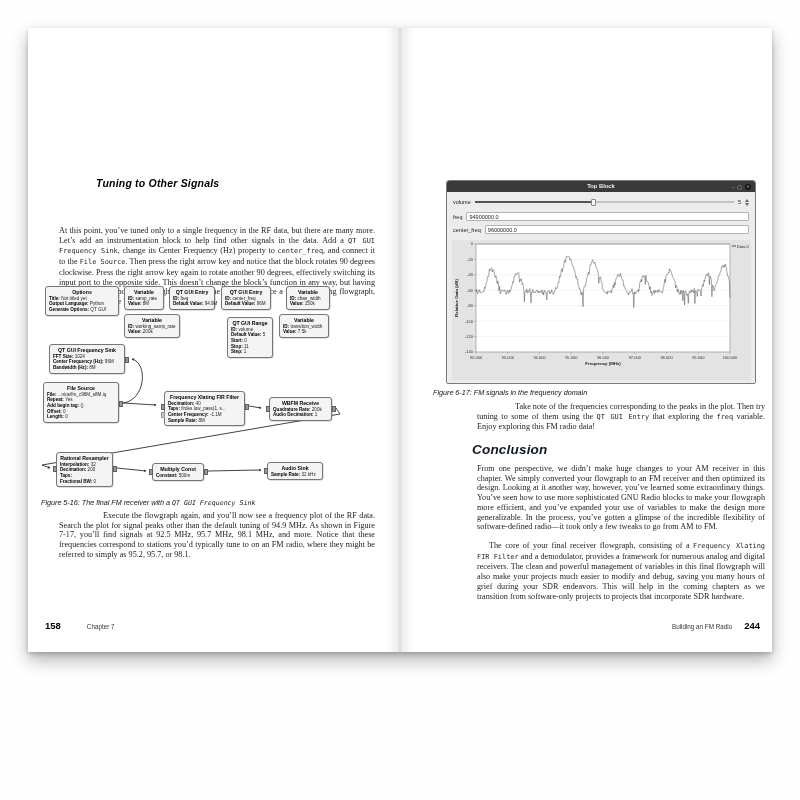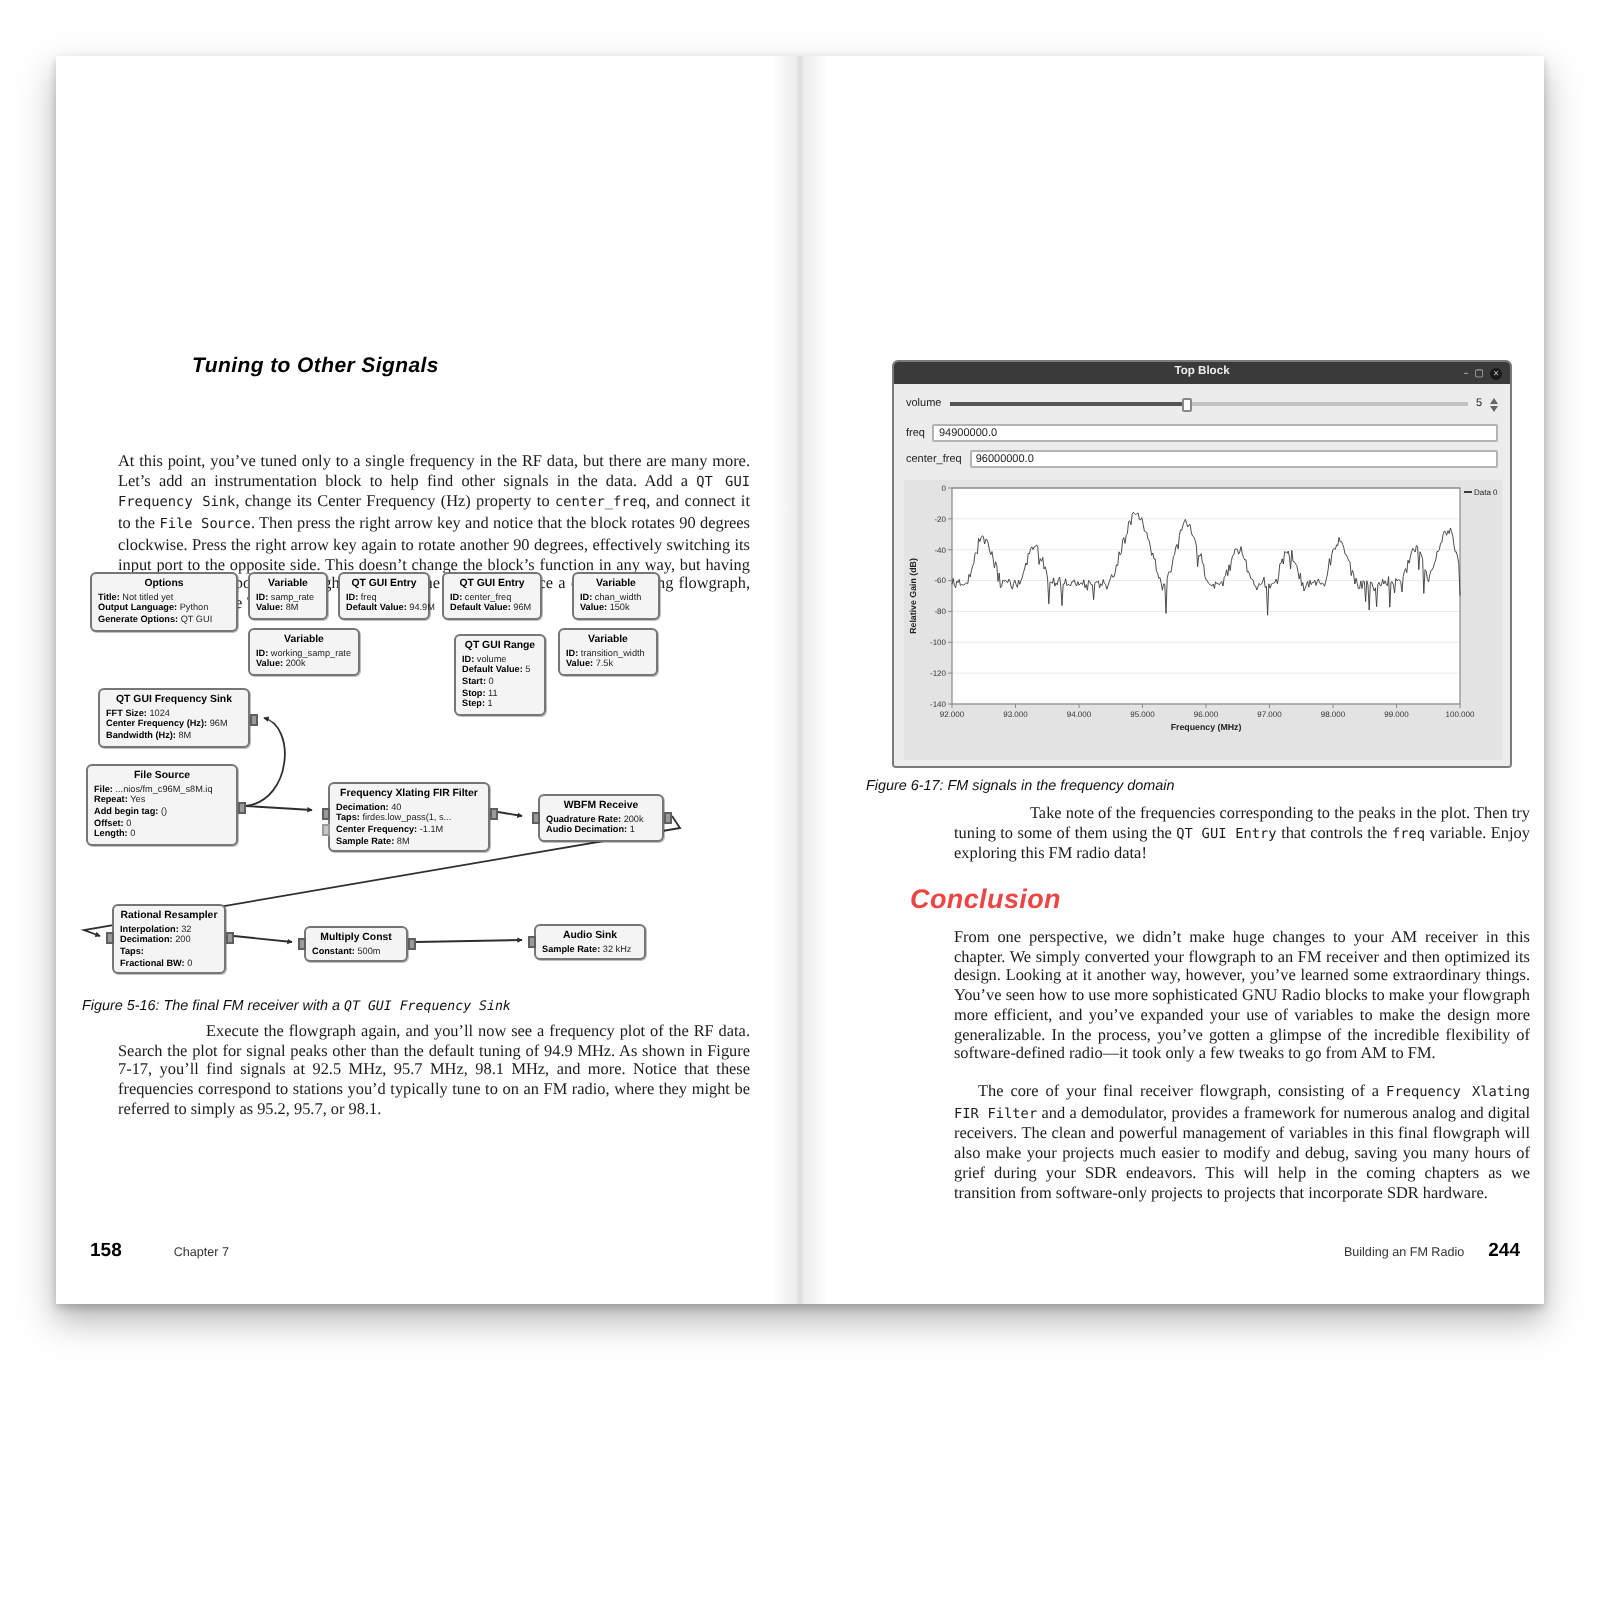--- a/index.html
+++ b/index.html
@@ -12,21 +12,21 @@
             background:linear-gradient(to right, rgba(0,0,0,0) 0%, rgba(0,0,0,0.07) 42%, rgba(0,0,0,0.14) 50%, rgba(0,0,0,0.07) 58%, rgba(0,0,0,0) 100%);
             pointer-events:none; }
 
   .page { position:absolute; top:0; width:372px; height:624px; }
   .page-left { left:0; }
   .page-right { left:372px; }
 
   .bhead { position:absolute; font-family:"Liberation Sans", sans-serif; font-weight:bold; font-style:italic;
            font-size:10.5px; color:#000; letter-spacing:0.2px;text-align:right; }
   .ahead { position:absolute; font-family:"Liberation Sans", sans-serif; font-weight:bold; font-style:italic;
-           font-size:13.5px; color:#ef4444; letter-spacing:0.2px; }
+           font-size:13.5px; color:#0f172a; letter-spacing:0.2px;margin-left:17px; }
 
   .body { position:absolute; font-size:8.2px; line-height:9.7px; color:#1c1c1c; text-align:justify; }
   .code { font-family:"DejaVu Sans Mono", monospace; font-size:6.9px; }
   .caption { position:absolute; font-family:"Liberation Sans", sans-serif; font-style:italic; font-size:7.2px; color:#111; }
   .caption .code { font-style:italic; font-size:6.6px; }
 
   
   .lp-heading { left:68px; top:149px; }
   .lp-para1   { left:31px; top:170px; width:316px;margin-top:28px; }
   .flowgraph  { position:absolute; left:12px; top:255px; width:355px; height:212px; }
@@ -304,21 +304,21 @@
                 <text x="6" y="58" text-anchor="middle" font-size="4.4" font-weight="bold" fill="#222" font-family="Liberation Sans, sans-serif" transform="rotate(-90 6 58)">Relative Gain (dB)</text>
                 <line x1="280" x2="284" y1="6" y2="6" stroke="#3a3a3a" stroke-width="0.9"></line>
                 <text x="285" y="7.6" font-size="4" fill="#222" font-family="Liberation Sans, sans-serif">Data 0</text>
                 <polyline points="24.0,52.2 24.6,49.2 25.2,52.7 25.8,53.9 26.4,50.5 27.0,51.3 27.6,49.7 28.2,52.8 28.8,52.2 29.4,52.5 30.0,52.5 30.7,51.7 31.3,51.5 31.9,51.8 32.5,47.2 33.1,48.5 33.7,45.4 34.3,43.0 34.9,41.8 35.5,36.7 36.1,36.3 36.7,36.9 37.3,29.2 37.9,30.8 38.5,29.0 39.1,27.9 39.7,28.3 40.3,32.0 40.9,29.6 41.5,29.9 42.1,31.6 42.7,35.0 43.4,37.4 44.0,35.8 44.6,39.7 45.2,43.9 45.8,40.9 46.4,42.7 47.0,50.7 47.6,46.5 48.2,53.9 48.8,53.2 49.4,50.1 50.0,50.6 50.6,50.2 51.2,50.5 51.8,51.4 52.4,49.6 53.0,50.6 53.6,53.5 54.2,54.6 54.8,51.7 55.4,50.1 56.1,52.3 56.7,53.7 57.3,50.0 57.9,52.1 58.5,50.4 59.1,48.8 59.7,46.2 60.3,44.5 60.9,41.5 61.5,42.5 62.1,36.7 62.7,36.9 63.3,34.4 63.9,33.4 64.5,34.8 65.1,33.4 65.7,33.3 66.3,32.4 66.9,33.6 67.5,42.2 68.1,39.3 68.8,40.6 69.4,38.7 70.0,44.5 70.6,43.4 71.2,45.5 71.8,49.6 72.4,61.9 73.0,51.1 73.6,51.1 74.2,51.7 74.8,48.9 75.4,53.1 76.0,51.5 76.6,52.4 77.2,49.8 77.8,48.5 78.4,53.1 79.0,62.8 79.6,52.0 80.2,52.0 80.8,49.4 81.5,52.9 82.1,52.2 82.7,52.4 83.3,53.0 83.9,50.9 84.5,50.9 85.1,49.9 85.7,51.9 86.3,53.0 86.9,50.8 87.5,52.6 88.1,51.8 88.7,51.4 89.3,52.3 89.9,49.9 90.5,53.8 91.1,52.3 91.7,55.1 92.3,50.2 92.9,50.7 93.5,52.3 94.2,52.4 94.8,59.8 95.4,51.6 96.0,50.9 96.6,51.1 97.2,50.5 97.8,53.9 98.4,51.9 99.0,52.8 99.6,49.8 100.2,51.7 100.8,52.2 101.4,54.6 102.0,52.9 102.6,51.0 103.2,49.3 103.8,47.3 104.4,48.6 105.0,48.4 105.6,46.2 106.2,42.4 106.9,42.7 107.5,35.9 108.1,37.4 108.7,36.4 109.3,30.1 109.9,28.8 110.5,31.7 111.1,27.6 111.7,26.7 112.3,20.8 112.9,20.4 113.5,22.4 114.1,17.1 114.7,16.1 115.3,16.9 115.9,17.4 116.5,16.7 117.1,16.6 117.7,19.8 118.3,19.9 118.9,18.8 119.6,22.2 120.2,25.6 120.8,25.9 121.4,26.2 122.0,29.5 122.6,30.4 123.2,33.5 123.8,37.7 124.4,36.5 125.0,39.6 125.6,39.5 126.2,45.6 126.8,46.5 127.4,49.2 128.0,48.7 128.6,51.7 129.2,55.1 129.8,51.9 130.4,52.2 131.0,66.7 131.6,49.2 132.3,46.1 132.9,45.9 133.5,46.1 134.1,42.4 134.7,38.3 135.3,37.2 135.9,33.5 136.5,32.2 137.1,34.4 137.7,27.7 138.3,24.9 138.9,25.1 139.5,22.5 140.1,20.9 140.7,19.7 141.3,21.8 141.9,23.4 142.5,22.4 143.1,22.3 143.7,26.5 144.3,28.0 145.0,28.6 145.6,30.3 146.2,32.9 146.8,43.3 147.4,37.7 148.0,38.0 148.6,36.8 149.2,41.7 149.8,42.0 150.4,48.1 151.0,49.9 151.6,50.2 152.2,51.6 152.8,52.0 153.4,52.7 154.0,52.9 154.6,52.0 155.2,54.2 155.8,50.9 156.4,51.8 157.0,51.8 157.7,52.4 158.3,51.3 158.9,50.8 159.5,53.0 160.1,48.7 160.7,47.9 161.3,44.9 161.9,47.8 162.5,42.4 163.1,45.3 163.7,40.3 164.3,37.9 164.9,37.5 165.5,34.5 166.1,34.5 166.7,34.7 167.3,37.1 167.9,35.9 168.5,33.3 169.1,36.6 169.7,38.7 170.4,40.0 171.0,39.9 171.6,46.1 172.2,45.6 172.8,47.1 173.4,49.3 174.0,49.5 174.6,50.3 175.2,52.8 175.8,53.0 176.4,55.0 177.0,53.3 177.6,51.7 178.2,52.5 178.8,52.0 179.4,50.5 180.0,48.6 180.6,53.8 181.2,53.1 181.8,67.6 182.4,51.9 183.1,54.1 183.7,52.0 184.3,51.7 184.9,51.6 185.5,51.1 186.1,49.6 186.7,51.9 187.3,48.4 187.9,41.9 188.5,41.7 189.1,39.4 189.7,42.0 190.3,35.8 190.9,36.1 191.5,36.7 192.1,35.5 192.7,38.4 193.3,44.4 193.9,35.2 194.5,40.7 195.1,40.8 195.8,42.0 196.4,42.8 197.0,45.9 197.6,49.5 198.2,46.6 198.8,52.9 199.4,51.3 200.0,55.5 200.6,54.1 201.2,52.4 201.8,50.7 202.4,53.6 203.0,50.1 203.6,52.3 204.2,51.2 204.8,51.3 205.4,50.1 206.0,52.7 206.6,50.7 207.2,49.5 207.8,51.3 208.5,52.2 209.1,51.4 209.7,52.0 210.3,53.1 210.9,50.5 211.5,48.2 212.1,44.6 212.7,39.3 213.3,42.6 213.9,37.1 214.5,34.7 215.1,34.3 215.7,34.6 216.3,32.4 216.9,32.8 217.5,28.7 218.1,30.9 218.7,30.7 219.3,32.1 219.9,33.9 220.5,37.0 221.2,37.4 221.8,38.9 222.4,40.4 223.0,40.9 223.6,47.8 224.2,45.2 224.8,46.8 225.4,52.0 226.0,49.1 226.6,51.7 227.2,54.2 227.8,54.3 228.4,50.5 229.0,54.3 229.6,50.3 230.2,50.9 230.8,60.8 231.4,50.4 232.0,52.7 232.6,65.0 233.2,51.0 233.9,51.3 234.5,53.6 235.1,55.5 235.7,53.9 236.3,63.3 236.9,52.4 237.5,51.2 238.1,52.8 238.7,52.7 239.3,49.7 239.9,52.0 240.5,50.4 241.1,51.9 241.7,52.9 242.3,48.3 242.9,63.6 243.5,51.0 244.1,50.9 244.7,52.4 245.3,56.4 245.9,49.3 246.6,50.5 247.2,49.8 247.8,50.0 248.4,51.2 249.0,56.0 249.6,48.3 250.2,45.7 250.8,44.3 251.4,46.3 252.0,40.1 252.6,41.6 253.2,38.2 253.8,35.8 254.4,34.2 255.0,35.1 255.6,36.0 256.2,32.7 256.8,33.4 257.4,44.8 258.0,35.9 258.6,37.3 259.3,39.3 259.9,56.7 260.5,44.8 261.1,45.6 261.7,49.7 262.3,50.9 262.9,47.3 263.5,45.2 264.1,44.9 264.7,43.6 265.3,41.3 265.9,39.9 266.5,35.7 267.1,35.8 267.7,34.6 268.3,31.6 268.9,31.3 269.5,27.4 270.1,25.6 270.7,25.8 271.3,27.6 272.0,25.3 272.6,26.8 273.2,24.0 273.8,25.8 274.4,28.1 275.0,32.8 275.6,36.0 276.2,35.9 276.8,38.6 277.4,41.8 278.0,57.8" fill="none" stroke="#3a3a3a" stroke-width="0.45"></polyline>
               </svg>
           </div>
         </div>
       </div>
 
       <p class="caption rp-caption">Figure 6-17: FM signals in the frequency domain</p>
-      <p class="body rp-para1"><span>Take note of the frequencies corresponding to the peaks in the plot. Then try tuning to some of them using the </span><span class="code">QT GUI Entry</span><span> that controls the </span><span class="code">freq</span><span> variable. Enjoy exploring this FM radio data!</span></p>
+      <p class="body rp-para1"><span>Take note of the frequencies corresponding to the peaks in the plot. Then try tuning to some of them using the </span><span class="code">QT GUI Entry</span><span> that exploring the </span><span class="code">freq</span><span> variable. Enjoy exploring this FM radio data!</span></p>
       <h2 class="ahead rp-ahead">Conclusion</h2>
       <p class="body rp-cpara1">From one perspective, we didn’t make huge changes to your AM receiver in this chapter. We simply converted your flowgraph to an FM receiver and then optimized its design. Looking at it another way, however, you’ve learned some extraordinary things. You’ve seen how to use more sophisticated GNU Radio blocks to make your flowgraph more efficient, and you’ve expanded your use of variables to make the design more generalizable. In the process, you’ve gotten a glimpse of the incredible flexibility of software-defined radio—it took only a few tweaks to go from AM to FM.</p>
       <p class="body rp-cpara2"><span>The core of your final receiver flowgraph, consisting of a </span><span class="code">Frequency Xlating FIR Filter</span><span> and a demodulator, provides a framework for numerous analog and digital receivers. The clean and powerful management of variables in this final flowgraph will also make your projects much easier to modify and debug, saving you many hours of grief during your SDR endeavors. This will help in the coming chapters as we transition from software-only projects to projects that incorporate SDR hardware.</span></p>
 
       <div class="footer footer-right">
         <span class="running">Building an FM Radio</span>
         <span class="pagenum">244</span>
       </div>
     </div>
   </div>

